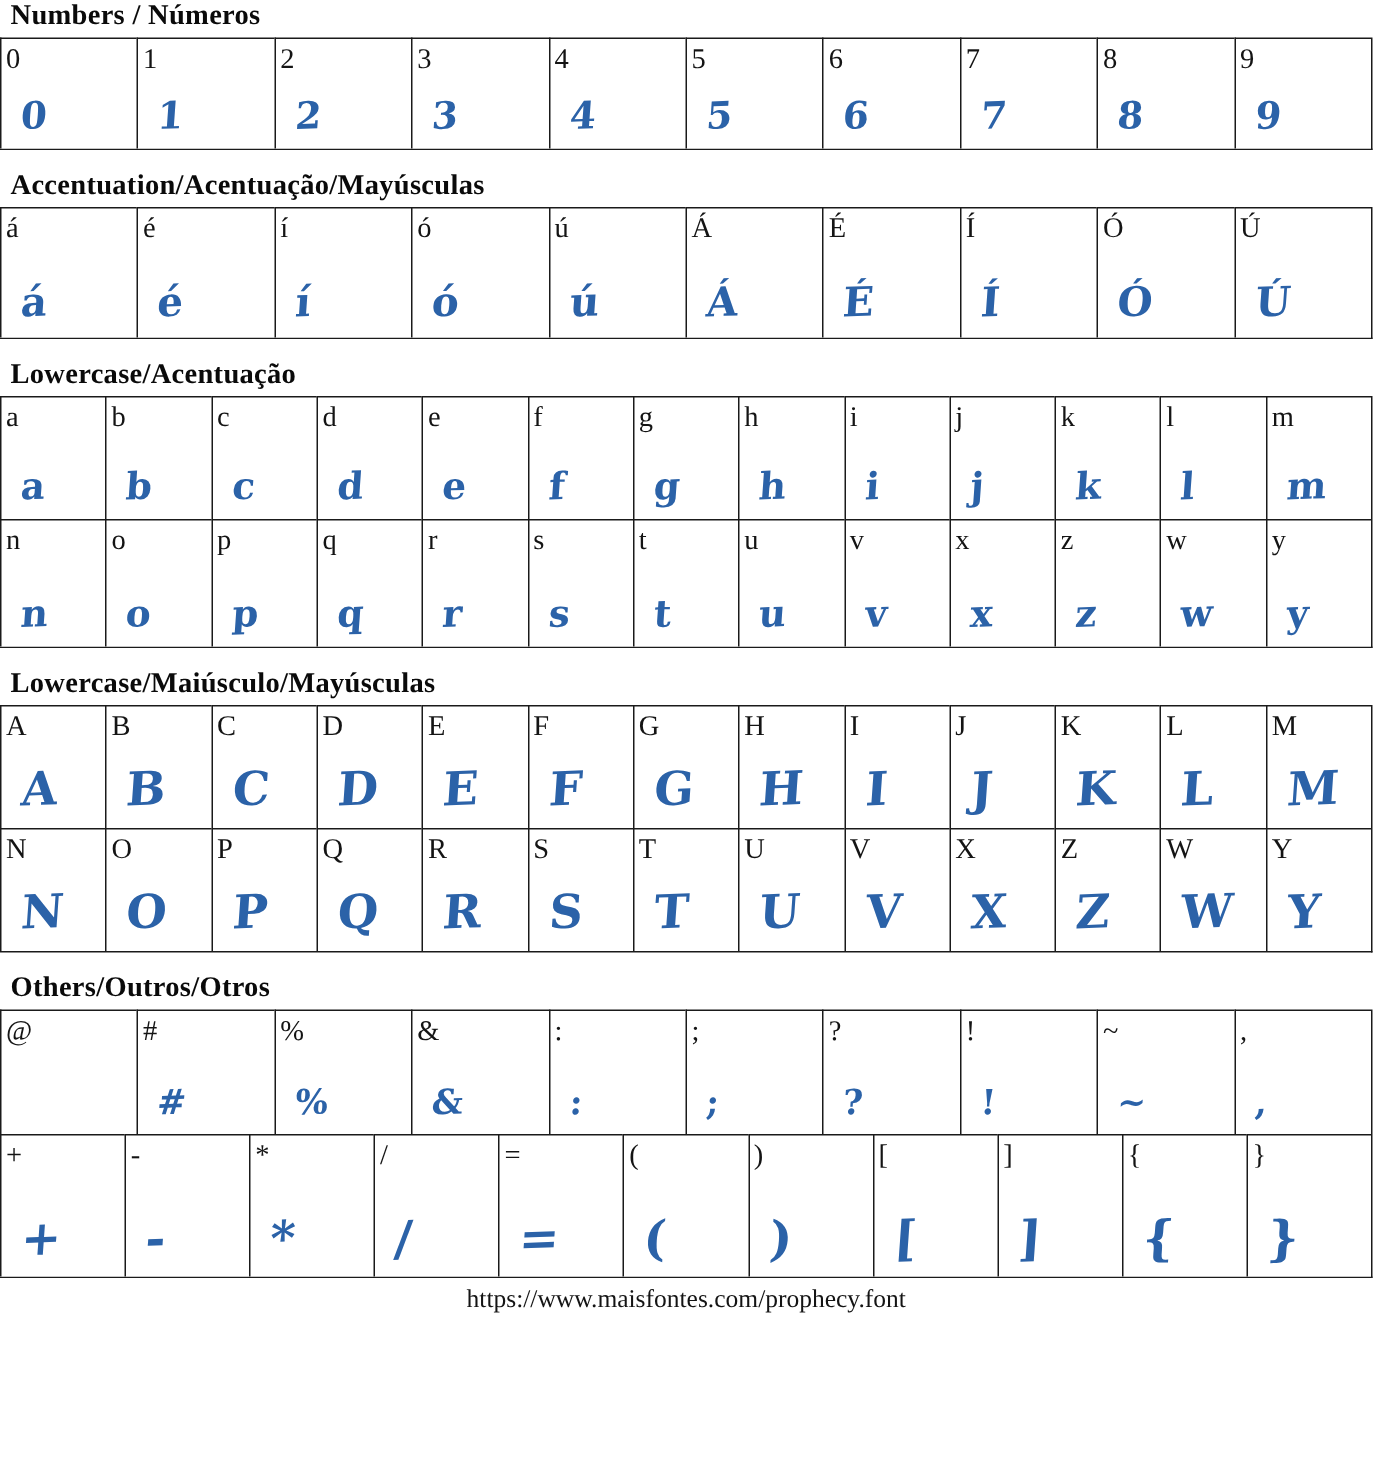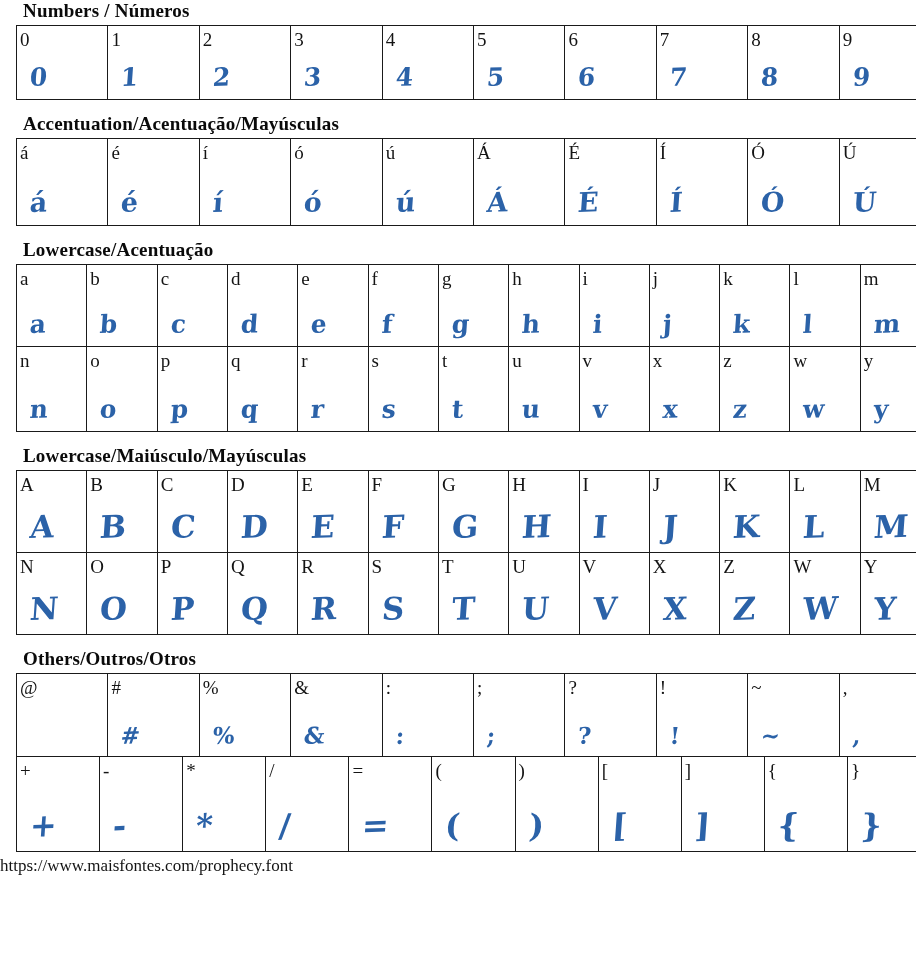--- a/index.html
+++ b/index.html
@@ -5,21 +5,21 @@
   html,body{margin:0;padding:0;background:#ffffff;}
   .page{
     position:relative;
     width:916px;height:975px;
     background:#fff;
     font-family:"Liberation Serif", serif;
     color:#111;
     overflow:hidden;
     box-sizing:border-box;
   }
-  .section{margin:0 0 13px 16px;}
+  .section{margin:0 0 13px 0;}
   .section-title{
     font-size:19px;
     font-weight:bold;
     margin:0 0 4px 7px;
     line-height:21px;
     color:#0a0a0a;
     letter-spacing:0.2px;
   }
   .grid{
     border-right:1px solid #1a1a1a;
@@ -61,21 +61,21 @@
   .section[data-idx="2"] .row.r1{height:85px;}
   .section[data-idx="3"] .row{height:82px;}
   .section[data-idx="4"] .row.r0{height:83px;}
   .section[data-idx="4"] .row.r1{height:95px;}
   
   .section[data-idx="1"] .glyph{font-size:27px;}
   .section[data-idx="3"] .glyph{font-size:31px;}
   .section[data-idx="4"] .r0 .glyph{font-size:23px;}
   .section[data-idx="4"] .r1 .glyph{font-size:32px;}
   .footer-url{
-    text-align:left;
+    text-align:center;
     font-size:17px;
     line-height:20px;
     padding:1px 1px 0 0;
     color:#141414;
     margin-top:-10px;
   }
 </style>
 </head>
 <body>
 

